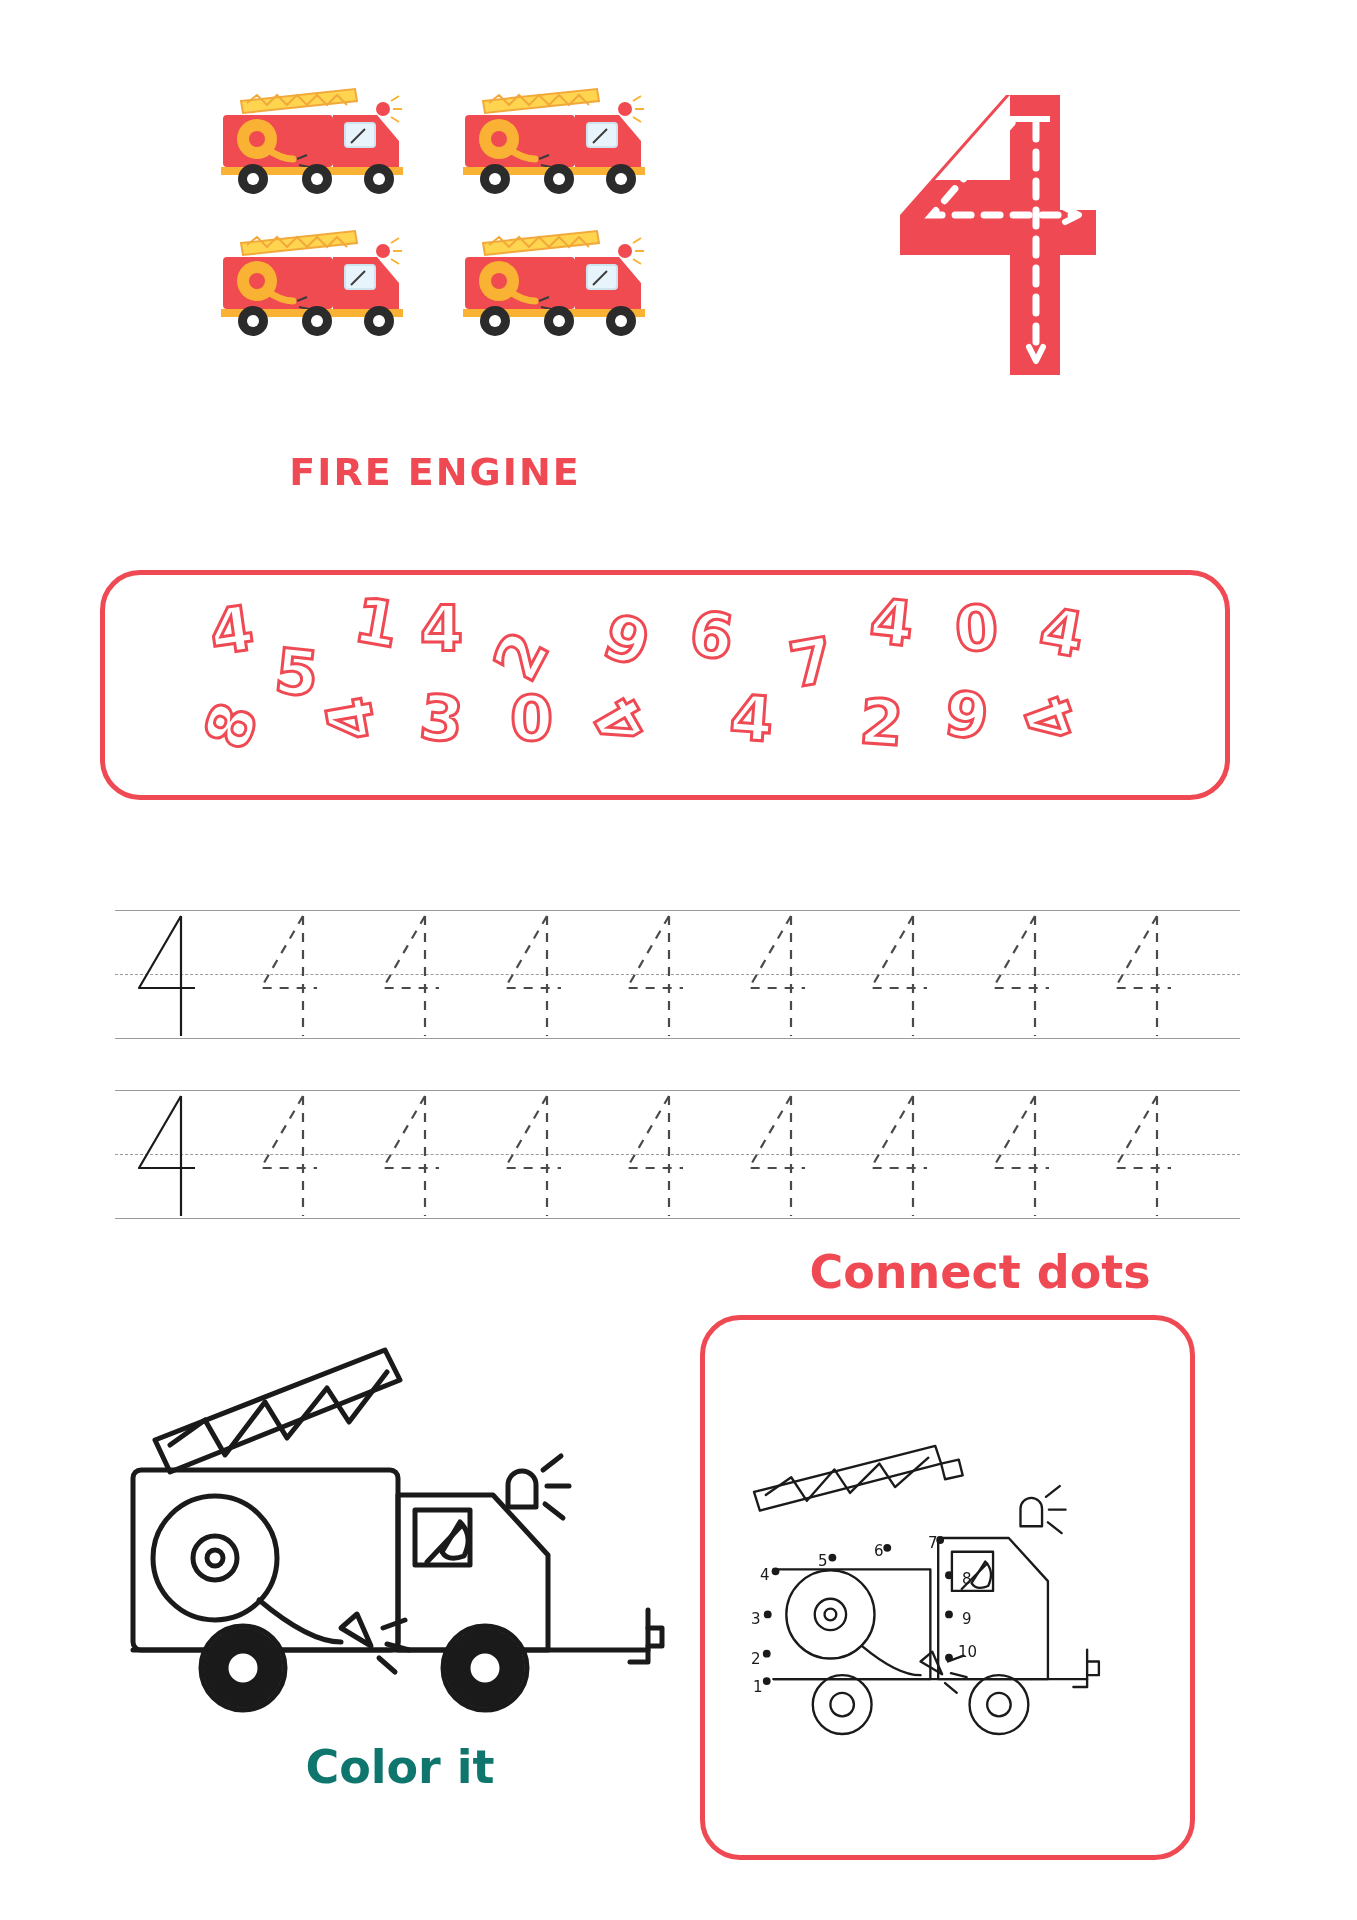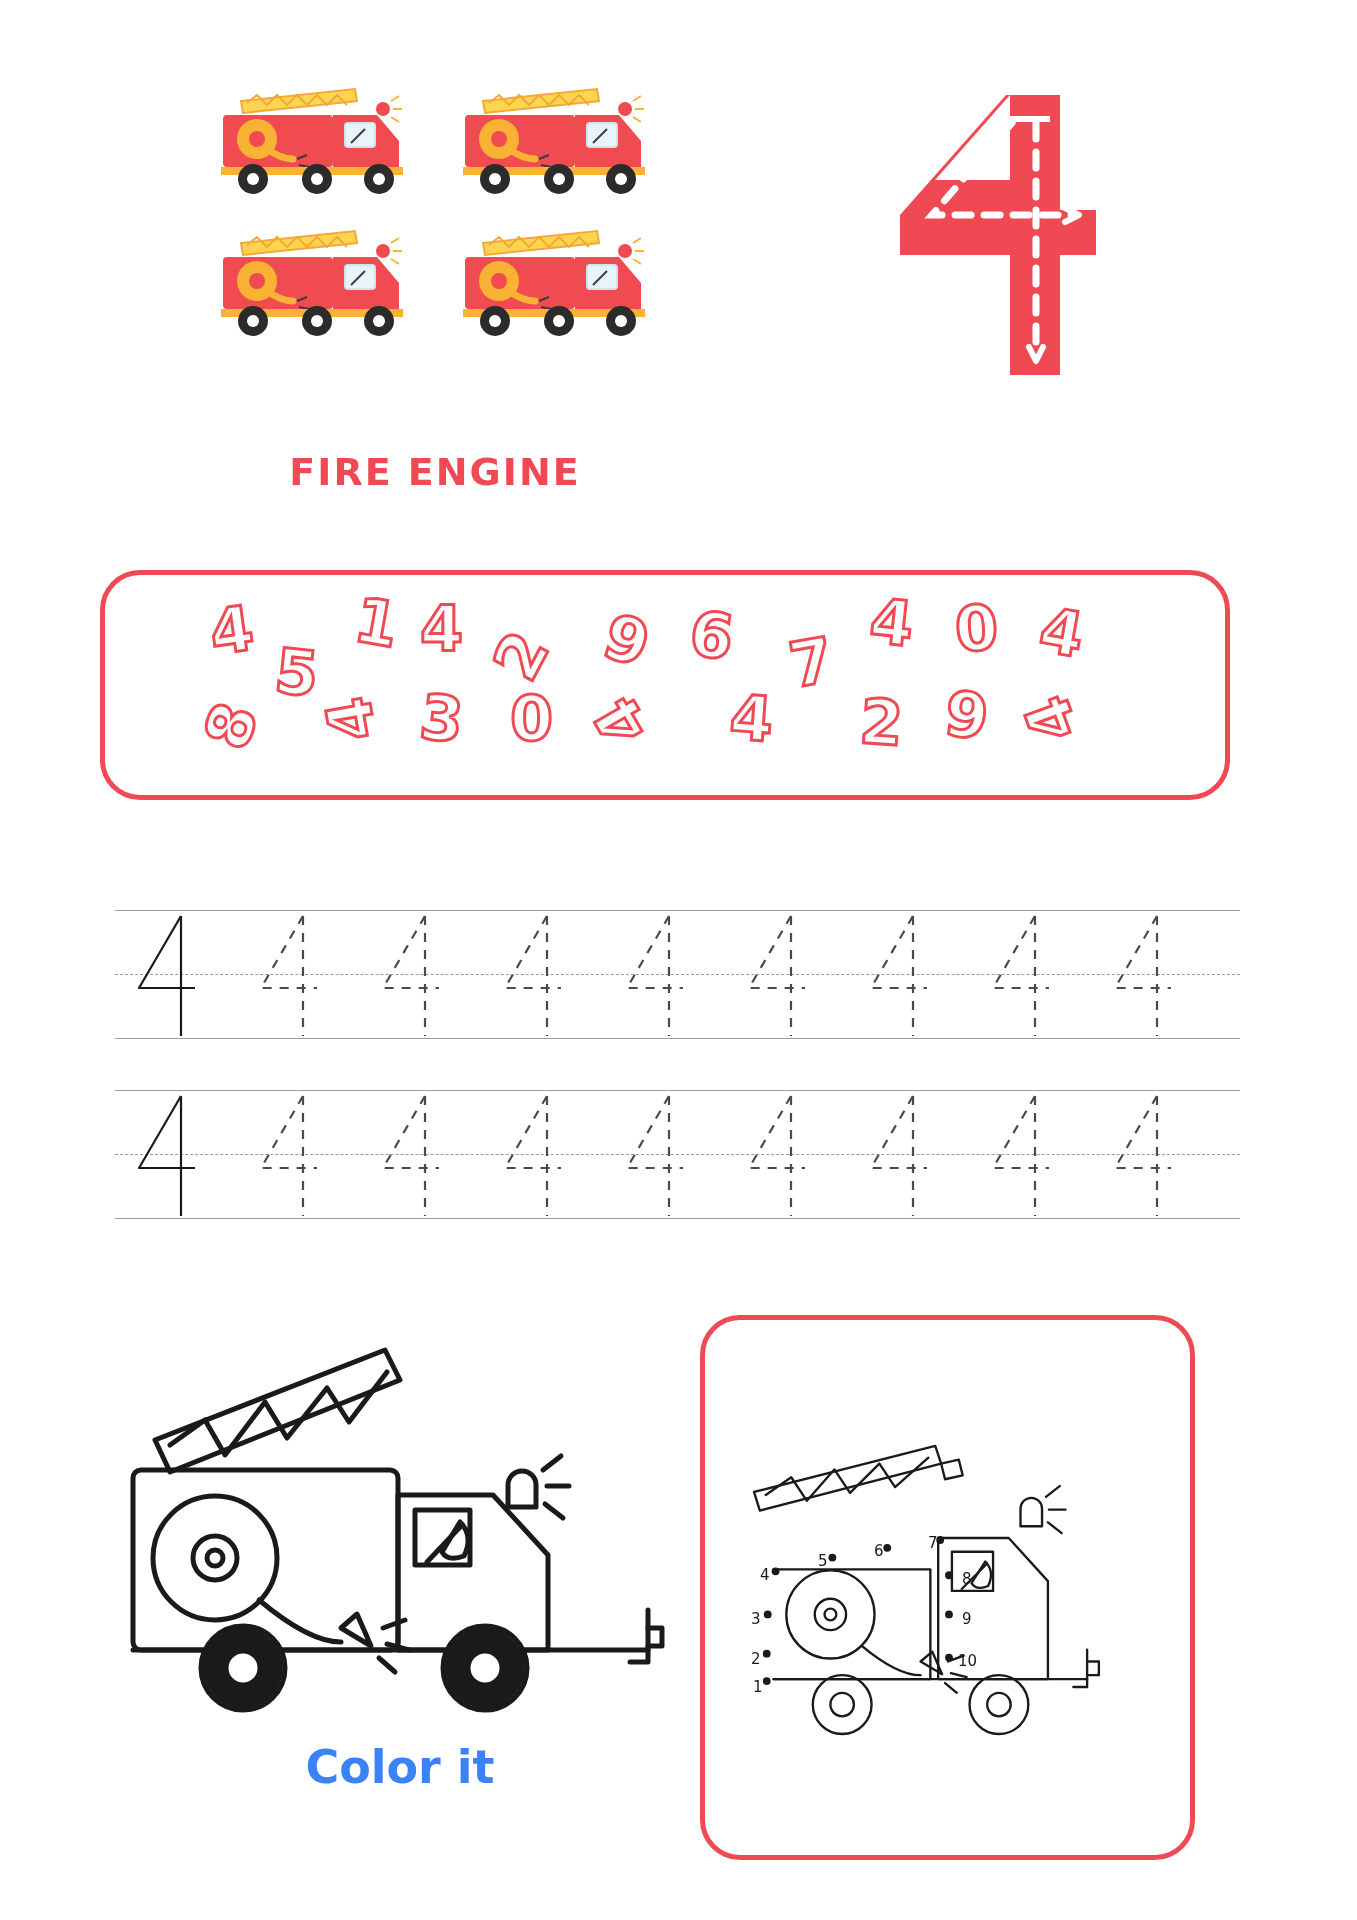--- a/index.html
+++ b/index.html
@@ -143,21 +143,21 @@
     color: #ef4a54;
     font-weight: bold;
     font-size: 46px;
   }
   .color-it-title {
     position: absolute;
     left: 120px;
     top: 1740px;
     width: 560px;
     text-align: center;
-    color: #3b82f6;
+    color: #0f766e;
     font-weight: bold;
     font-size: 46px;
   }
   .connect-box {
     position: absolute;
     left: 700px;
     top: 1315px;
     width: 495px;
     height: 545px;
     border: 5px solid #ef4a54;
@@ -454,20 +454,21 @@
         <circle cx="128" cy="358" r="40" fill="none"></circle>
       </g>
       <g fill="#1a1a1a" stroke="none">
         <path d="M128 318 a40 40 0 1 1 -0.1 0 z M128 341 a17 17 0 1 0 0.1 0 z" fill-rule="evenodd"></path>
         <path d="M370 318 a40 40 0 1 1 -0.1 0 z M370 341 a17 17 0 1 0 0.1 0 z" fill-rule="evenodd"></path>
       </g>
     </svg>
   </div>
   <div class="color-it-title">Color it</div>
 
+  <div class="connect-title">Connect dots</div>
   <div class="connect-box">
     <svg viewBox="0 0 495 545" width="485" height="535" style="position:absolute;left:0;top:0;">
       <g fill="none" stroke="#1a1a1a" stroke-width="2.4" stroke-linejoin="round" stroke-linecap="round">
         <path d="M50 175 L235 128 L241 146 L56 194 Z"></path>
         <path d="M62 178 L88 160 L104 184 L132 152 L148 176 L178 146 L194 170 L228 140"></path>
         <path d="M241 146 l18 -4 l4 16 l-18 4 z"></path>
         <path d="M70 254 h160 v112 h-160"></path>
         <path d="M238 222 h72 l40 44 v100 h-112 z"></path>
         <path d="M252 236 h42 v40 h-42 z"></path>
         <path d="M262 274 l26 -26"></path>
@@ -504,17 +505,17 @@
     <div id="dots-layer" style="position:absolute;left:0;top:0;width:485px;height:535px;">
         <div class="dot-num" style="left: 48px; top: 358px;">1</div>
         <div class="dot-num" style="left: 46px; top: 330px;">2</div>
         <div class="dot-num" style="left: 46px; top: 290px;">3</div>
         <div class="dot-num" style="left: 55px; top: 246px;">4</div>
         <div class="dot-num" style="left: 113px; top: 232px;">5</div>
         <div class="dot-num" style="left: 169px; top: 222px;">6</div>
         <div class="dot-num" style="left: 223px; top: 214px;">7</div>
         <div class="dot-num" style="left: 257px; top: 250px;">8</div>
         <div class="dot-num" style="left: 257px; top: 290px;">9</div>
-        <div class="dot-num" style="left: 253px; top: 332px; text-align: center;">10</div>
+        <div class="dot-num" style="left: 253px; top: 323px; text-align: center;">10</div>
       </div>
   </div>
 
 </div>
 
 </body></html>

